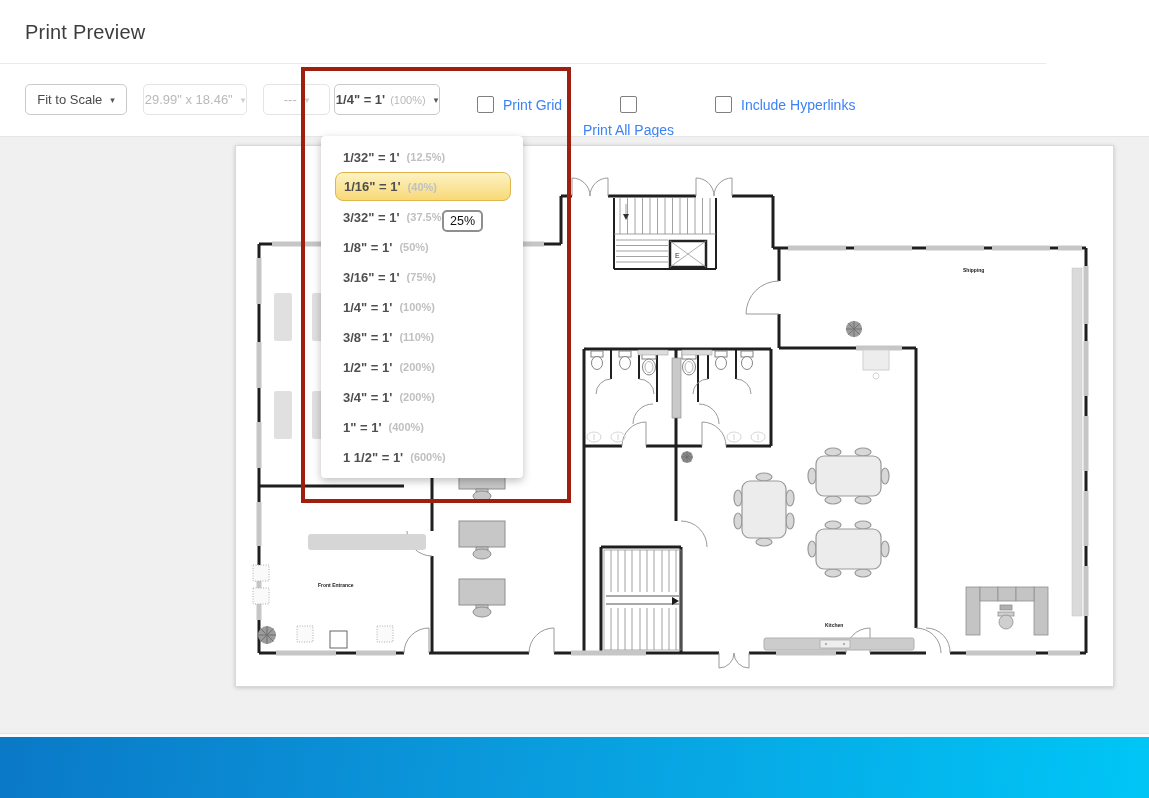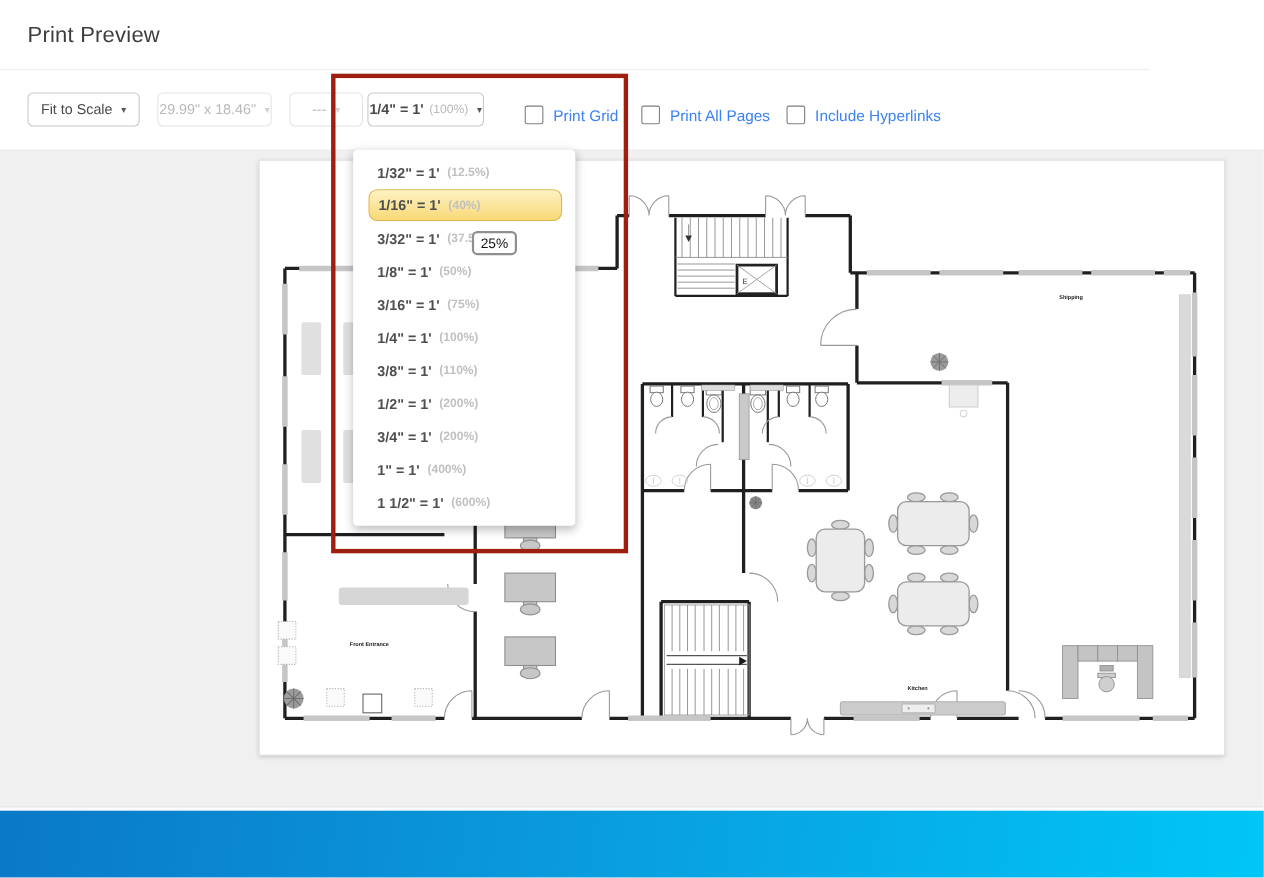--- a/index.html
+++ b/index.html
@@ -20,41 +20,41 @@
   .btn.disabled .caret{color:#cfcfcf;}
   .btn-fit{left:25px;width:102px;}
   .btn-size{left:143px;width:104px;}
   .btn-range{left:263px;width:67px;}
   .btn-scale{left:334px;width:106px;}
   .btn-scale .lbl{font-weight:700;color:#4a4a4a;}
   .btn-scale .pct{font-size:11px;color:#b9b9b9;margin-left:-3px;}
 
   .check{position:absolute;top:32px;display:flex;align-items:center;gap:9px;font-size:14px;color:#3b82f6;cursor:pointer;}
   .check .box{width:15px;height:15px;border:1px solid #7f7f7f;border-radius:2px;background:#fff;}
-  .check-grid{left:477px;} .check-all{left:583px;} .check-links{left:715px;}
+  .check-grid{left:477px;} .check-all{left:583px;flex-direction:column;} .check-links{left:715px;}
 
   
   .preview{position:absolute;left:0;top:137px;width:1149px;height:596px;background:#f0f0f1;}
   .sheet{position:absolute;left:235px;top:8px;width:877px;height:540px;background:#fff;
          border:1px solid #d9d9d9;box-shadow:0 1px 4px rgba(0,0,0,.18);box-sizing:content-box;}
   .sheet svg{display:block;}
 
   .pager{position:absolute;left:0;top:568px;width:1149px;text-align:center;font-size:14px;color:#565656;}
   .pager .arrow{font-size:16px;font-weight:bold;color:#a2a2a2;cursor:pointer;margin:0 7px;vertical-align:-1px;}
 
   
   .dropdown{position:absolute;left:321px;top:136px;width:202px;height:342px;box-sizing:border-box;background:#fff;
             border-radius:4px;box-shadow:0 3px 9px rgba(0,0,0,.25);padding:6px 0;z-index:20;}
   .dd-item{height:30px;box-sizing:border-box;display:flex;align-items:center;gap:7px;padding-left:22px;
            font-size:13px;font-weight:700;color:#4f4f4f;cursor:pointer;}
   .dd-item .pct{font-size:11px;font-weight:700;color:#c0c0c0;}
   .dd-item.selected{height:29px;margin:0 12px 1px 14px;padding-left:8px;border:1px solid #dfb54e;border-radius:8px;
            background:linear-gradient(#fdf2c3,#f8d977);}
 
-  .tooltip{position:absolute;left:429px;top:210px;background:#fff;border:2px solid #8f8f8f;border-radius:5px;
+  .tooltip{position:absolute;left:442px;top:210px;background:#fff;border:2px solid #8f8f8f;border-radius:5px;
            padding:2px 6px;font-size:12.5px;color:#111;z-index:30;}
 
   
   .annotation{position:absolute;left:301px;top:67px;width:270px;height:436px;box-sizing:border-box;
               border:4px solid #9e1e10;z-index:40;pointer-events:none;}
 
   
   .footer-strip{position:absolute;left:0;top:733px;width:1149px;height:4px;background:#fbfbfb;border-top:1px solid #e3e3e3;}
   .footer{position:absolute;left:0;top:737px;width:1149px;height:61px;
           background:linear-gradient(97deg,#0a79c7 0%,#0a9bdd 45%,#00c6f6 100%);}

